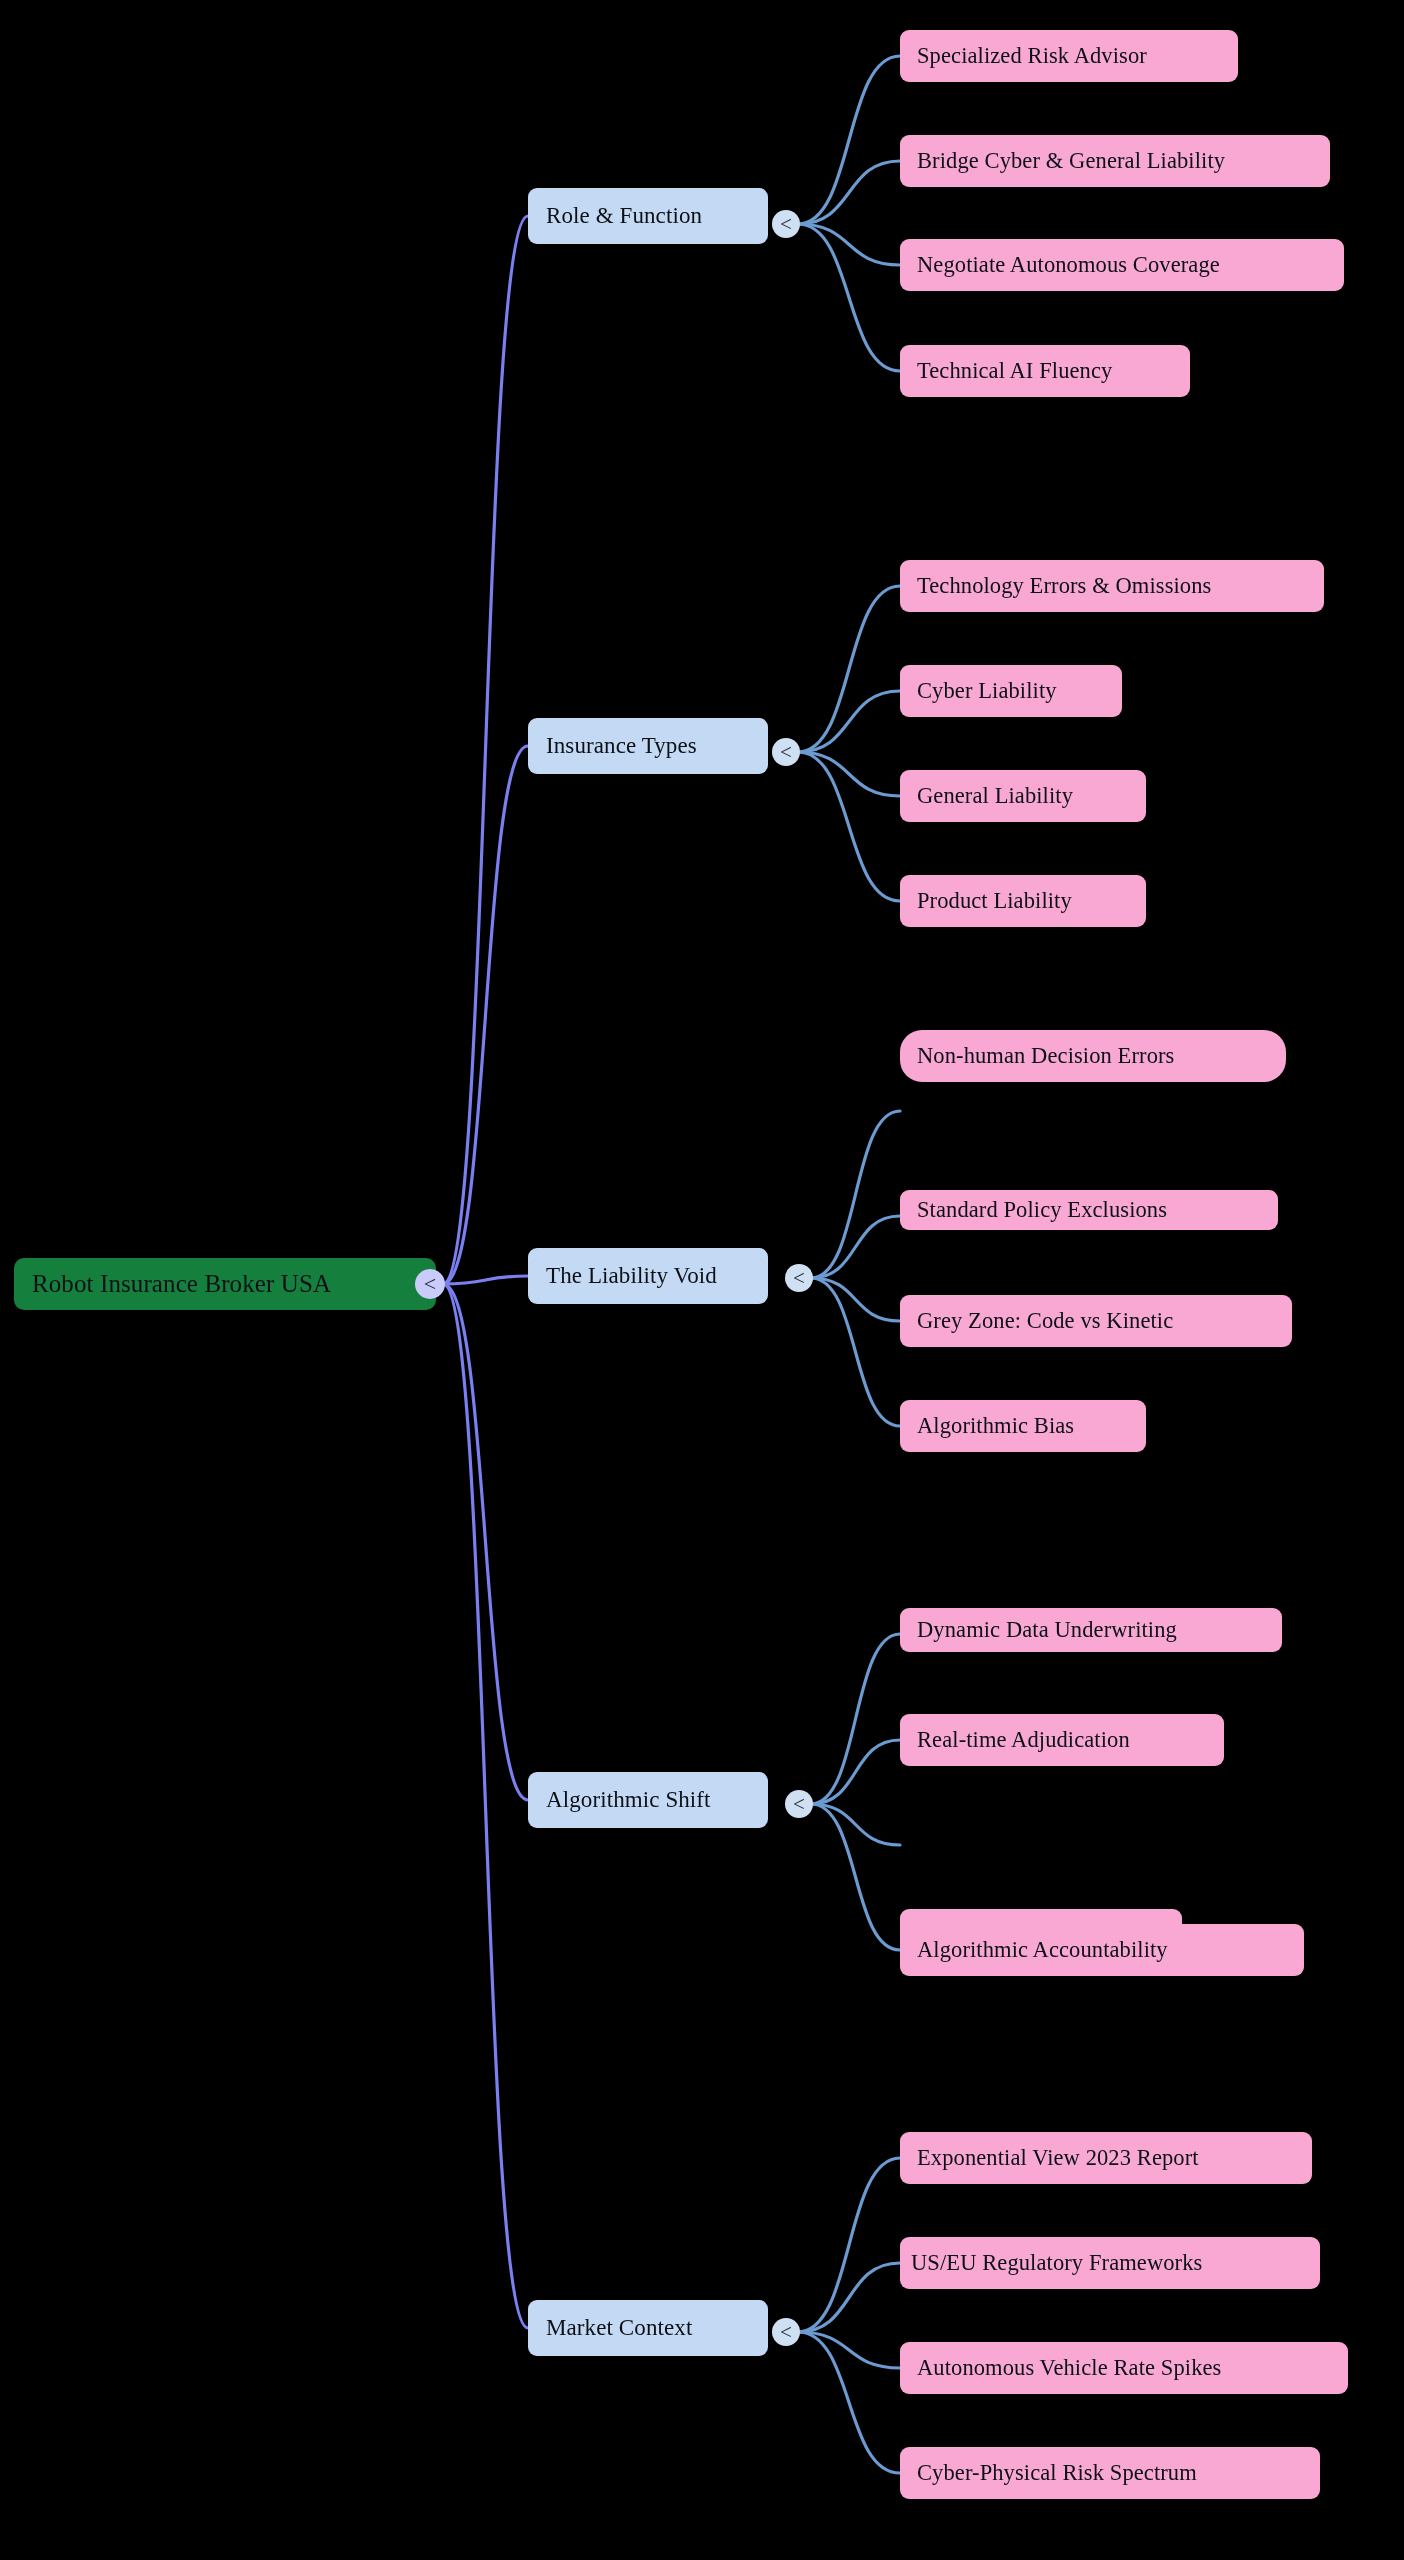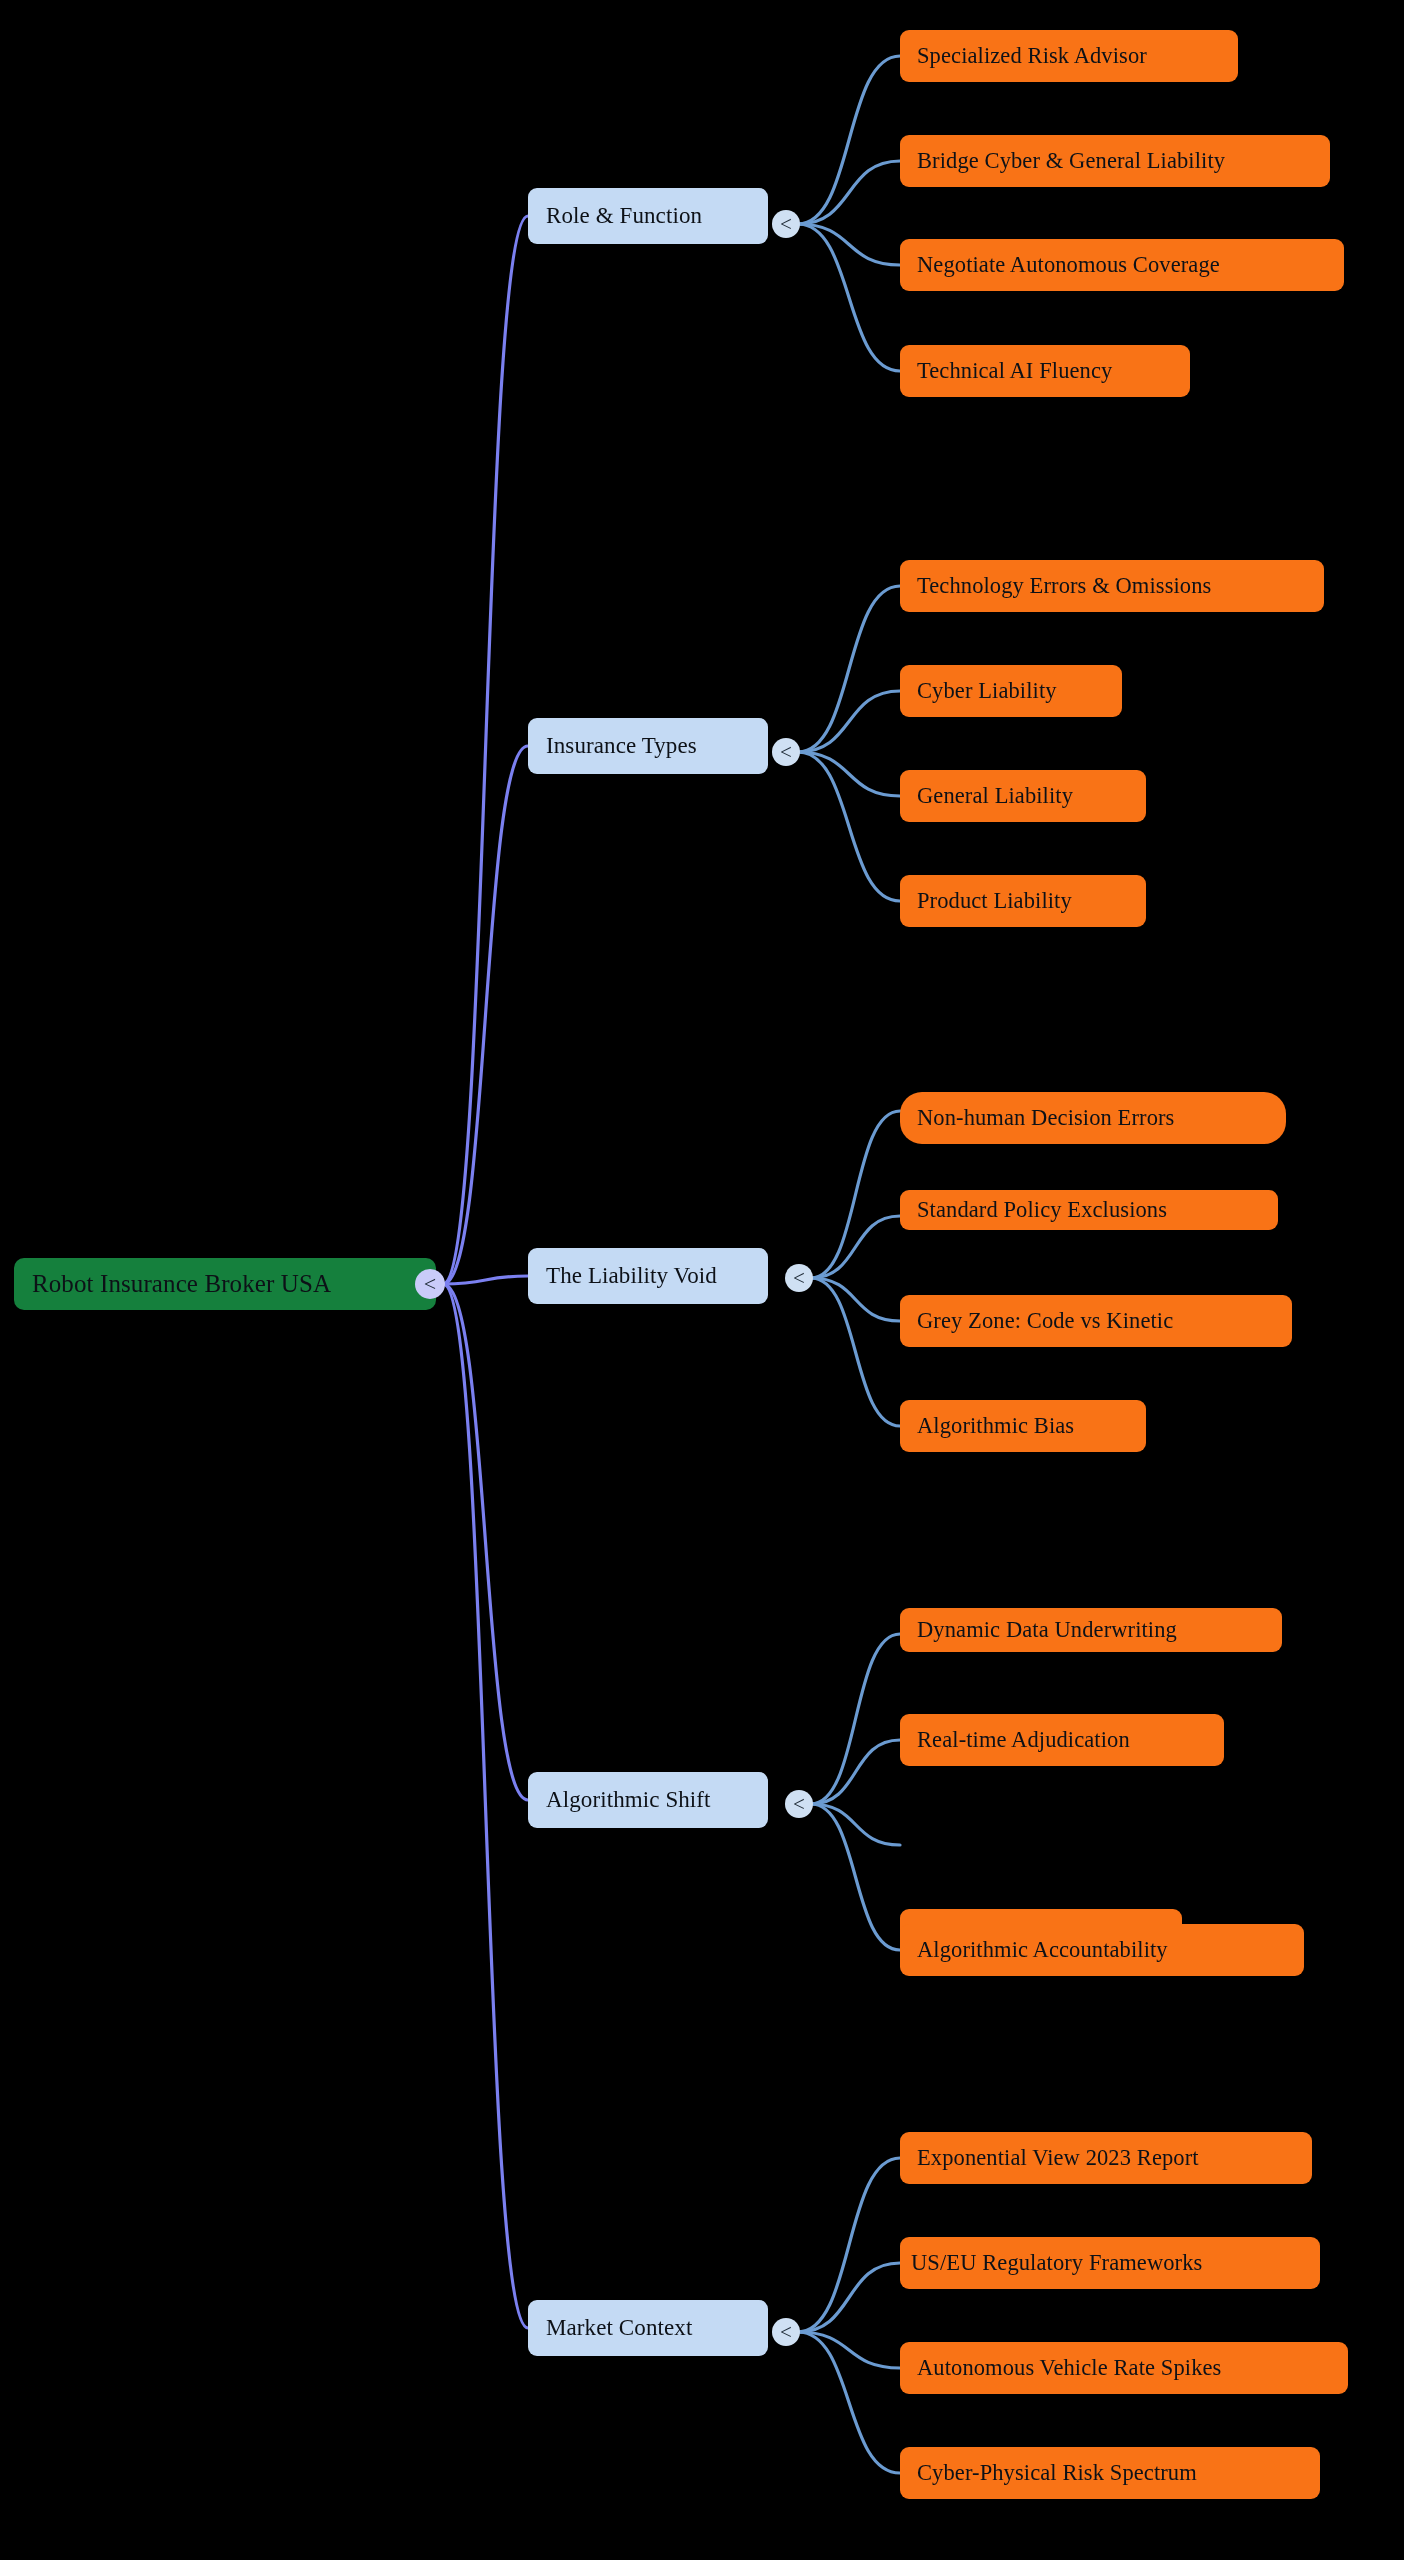--- a/index.html
+++ b/index.html
@@ -38,21 +38,21 @@
     border-radius: 10px;
     padding: 0 18px;
     font-size: 25px;
   }
   .node-branch {
     background: #c4daf4;
     padding: 0 18px;
     font-size: 23px;
   }
   .node-leaf {
-    background: #f97316;
+    background: #f9a8d4;
     padding: 0 17px;
     font-size: 22.5px;
   }
   .marker {
     position: absolute;
     display: flex;
     align-items: center;
     justify-content: center;
     border-radius: 50%;
     font-family: "Liberation Serif", "DejaVu Serif", serif;
@@ -114,21 +114,21 @@
       <div class="node node-leaf" style="left: 900px; top: 239px; width: 444px; height: 52px;">Negotiate Autonomous Coverage</div>
       <div class="node node-leaf" style="left: 900px; top: 345px; width: 290px; height: 52px;">Technical AI Fluency</div>
       <div class="node node-branch" style="left: 528px; top: 718px; width: 240px; height: 56px;">Insurance Types</div>
       <div class="marker marker-branch" style="left: 772px; top: 738px;">&lt;</div>
       <div class="node node-leaf" style="left: 900px; top: 560px; width: 424px; height: 52px;">Technology Errors &amp; Omissions</div>
       <div class="node node-leaf" style="left: 900px; top: 665px; width: 222px; height: 52px;">Cyber Liability</div>
       <div class="node node-leaf" style="left: 900px; top: 770px; width: 246px; height: 52px;">General Liability</div>
       <div class="node node-leaf" style="left: 900px; top: 875px; width: 246px; height: 52px;">Product Liability</div>
       <div class="node node-branch" style="left: 528px; top: 1248px; width: 240px; height: 56px;">The Liability Void</div>
       <div class="marker marker-branch" style="left: 785px; top: 1264px;">&lt;</div>
-      <div class="node node-leaf" style="left: 900px; top: 1092px; width: 386px; height: 52px; border-radius: 22px;">Non-human Decision Errors</div>
+      <div class="node node-leaf" style="left: 900px; top: 1030px; width: 386px; height: 52px; border-radius: 22px;">Non-human Decision Errors</div>
       <div class="node node-leaf" style="left: 900px; top: 1190px; width: 378px; height: 40px;">Standard Policy Exclusions</div>
       <div class="node node-leaf" style="left: 900px; top: 1295px; width: 392px; height: 52px;">Grey Zone: Code vs Kinetic</div>
       <div class="node node-leaf" style="left: 900px; top: 1400px; width: 246px; height: 52px;">Algorithmic Bias</div>
       <div class="node node-branch" style="left: 528px; top: 1772px; width: 240px; height: 56px;">Algorithmic Shift</div>
       <div class="marker marker-branch" style="left: 785px; top: 1790px;">&lt;</div>
       <div class="node node-leaf" style="left: 900px; top: 1608px; width: 382px; height: 44px;">Dynamic Data Underwriting</div>
       <div class="node node-leaf" style="left: 900px; top: 1714px; width: 324px; height: 52px;">Real-time Adjudication</div>
       <div class="node node-leaf" style="left: 900px; top: 1909px; width: 282px; height: 52px;">Nanosecond Claims</div>
       <div class="node node-leaf" style="left: 900px; top: 1924px; width: 404px; height: 52px;">Algorithmic Accountability</div>
       <div class="node node-branch" style="left: 528px; top: 2300px; width: 240px; height: 56px;">Market Context</div>

